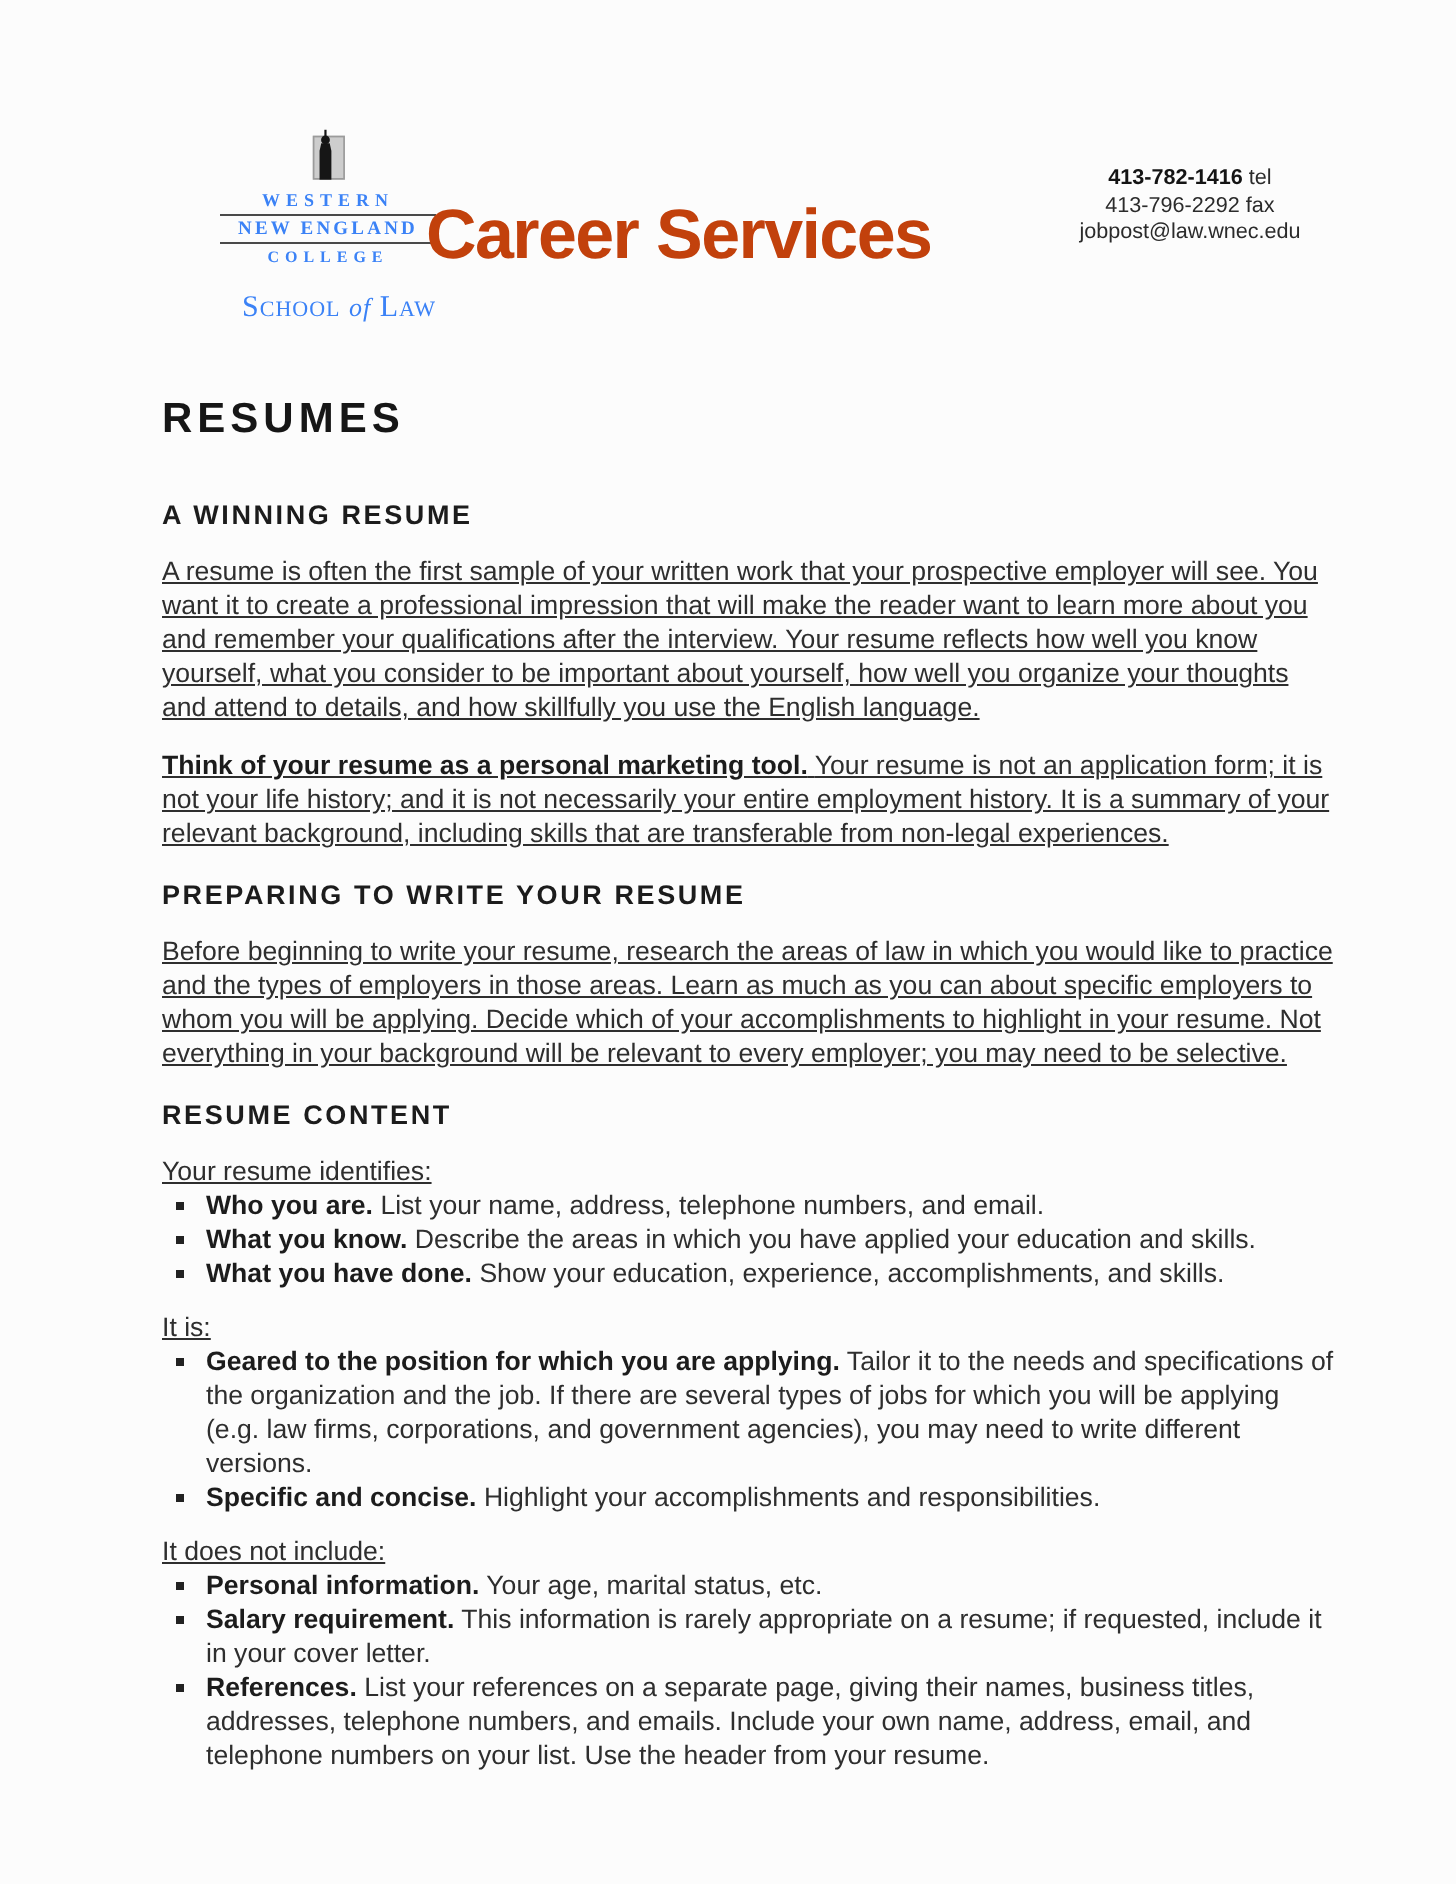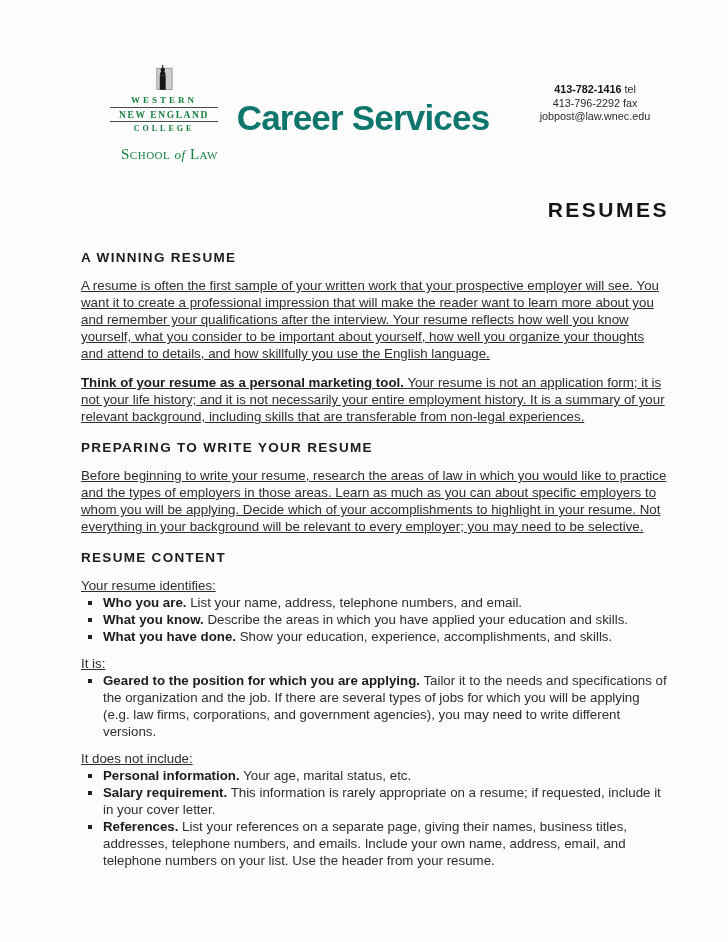--- a/index.html
+++ b/index.html
@@ -9,49 +9,49 @@
     margin:0 auto;
     background:#fcfcfc;
     font-family:"Liberation Sans", sans-serif;
     color:#2e2e2e;
     overflow:hidden;
   }
 
   
   .logo {
     position:absolute; left:110px; top:64px; width:108px;
-    text-align:center; color:#15803d;
+    text-align:center; color:#3b82f6;
     font-family:"Liberation Serif", serif;
   }
   .logo svg { display:block; margin:0 auto 3px; }
   .logo-l1 { font-size:9px;  letter-spacing:3px;   font-weight:600; padding-bottom:2px; }
   .logo-l2 { font-size:9.5px; letter-spacing:1.6px; font-weight:600; padding:1.5px 0; }
   .logo-l3 { font-size:8px;  letter-spacing:3px;   font-weight:600; padding-top:1.5px; }
   .logo-rule { border-top:1px solid #4a4a4a; height:0; }
   .logo-l4 { font-size:15px; margin-top:13px; font-variant:small-caps; letter-spacing:0.5px;text-align:right; }
   .logo-l4 .of { font-style:italic; font-variant:normal; font-size:13px; }
 
   .dept-title {
     position:absolute; left:213px; top:98px; width:300px;
-    margin:0; text-align:center;
+    margin:0; text-align:left;
     font-size:35px; font-weight:bold; letter-spacing:-0.8px;
-    color:#0f766e;
+    color:#c2410c;
   }
 
   .contact {
     position:absolute; left:515px; top:83px; width:160px;
     text-align:center; font-size:10.8px; line-height:13.5px; color:#2b2b2b;
   }
   .contact b { color:#141414; }
   .contact .web { margin-top:5px; font-weight:bold; color:#141414; line-height:13px; }
 
   
   main { padding:198px 59px 0 81px; }
   .doc-title {
-    margin:0 0 28px; text-align:right;
+    margin:0 0 28px; text-align:left;
     font-size:21px; font-weight:bold; letter-spacing:2.5px; color:#161616;
   }
   .section-heading {
     margin:15px 0 12px;
     font-size:13.5px; font-weight:bold; letter-spacing:1.3px; color:#1c1c1c;
   }
   p { margin:0 0 12px; font-size:13.3px; line-height:17px; max-width:590px;text-decoration:underline; }
   p.list-intro { margin:10px 0 0; }
   b.lead { color:#1c1c1c; }
 
@@ -112,20 +112,21 @@
     <p class="list-intro">Your resume identifies:</p>
     <ul class="sq">
       <li><b class="lead">Who you are.</b> <span>List your name, address, telephone numbers, and email.</span></li>
       <li><b class="lead">What you know.</b> <span>Describe the areas in which you have applied your education and skills.</span></li>
       <li><b class="lead">What you have done.</b> <span>Show your education, experience, accomplishments, and skills.</span></li>
     </ul>
 
     <p class="list-intro">It is:</p>
     <ul class="sq">
       <li><b class="lead">Geared to the position for which you are applying.</b> <span>Tailor it to the needs and specifications of the organization and the job. If there are several types of jobs for which you will be applying (e.g. law firms, corporations, and government agencies), you may need to write different versions.</span></li>
+      <li><b class="lead">Specific and concise.</b> <span>Highlight your accomplishments and responsibilities.</span></li>
     </ul>
 
     <p class="list-intro">It does not include:</p>
     <ul class="sq">
       <li><b class="lead">Personal information.</b> <span>Your age, marital status, etc.</span></li>
       <li><b class="lead">Salary requirement.</b> <span>This information is rarely appropriate on a resume; if requested, include it in your cover letter.</span></li>
       <li><b class="lead">References.</b> <span>List your references on a separate page, giving their names, business titles, addresses, telephone numbers, and emails. Include your own name, address, email, and telephone numbers on your list. Use the header from your resume.</span></li>
     </ul>
   </main>
 

